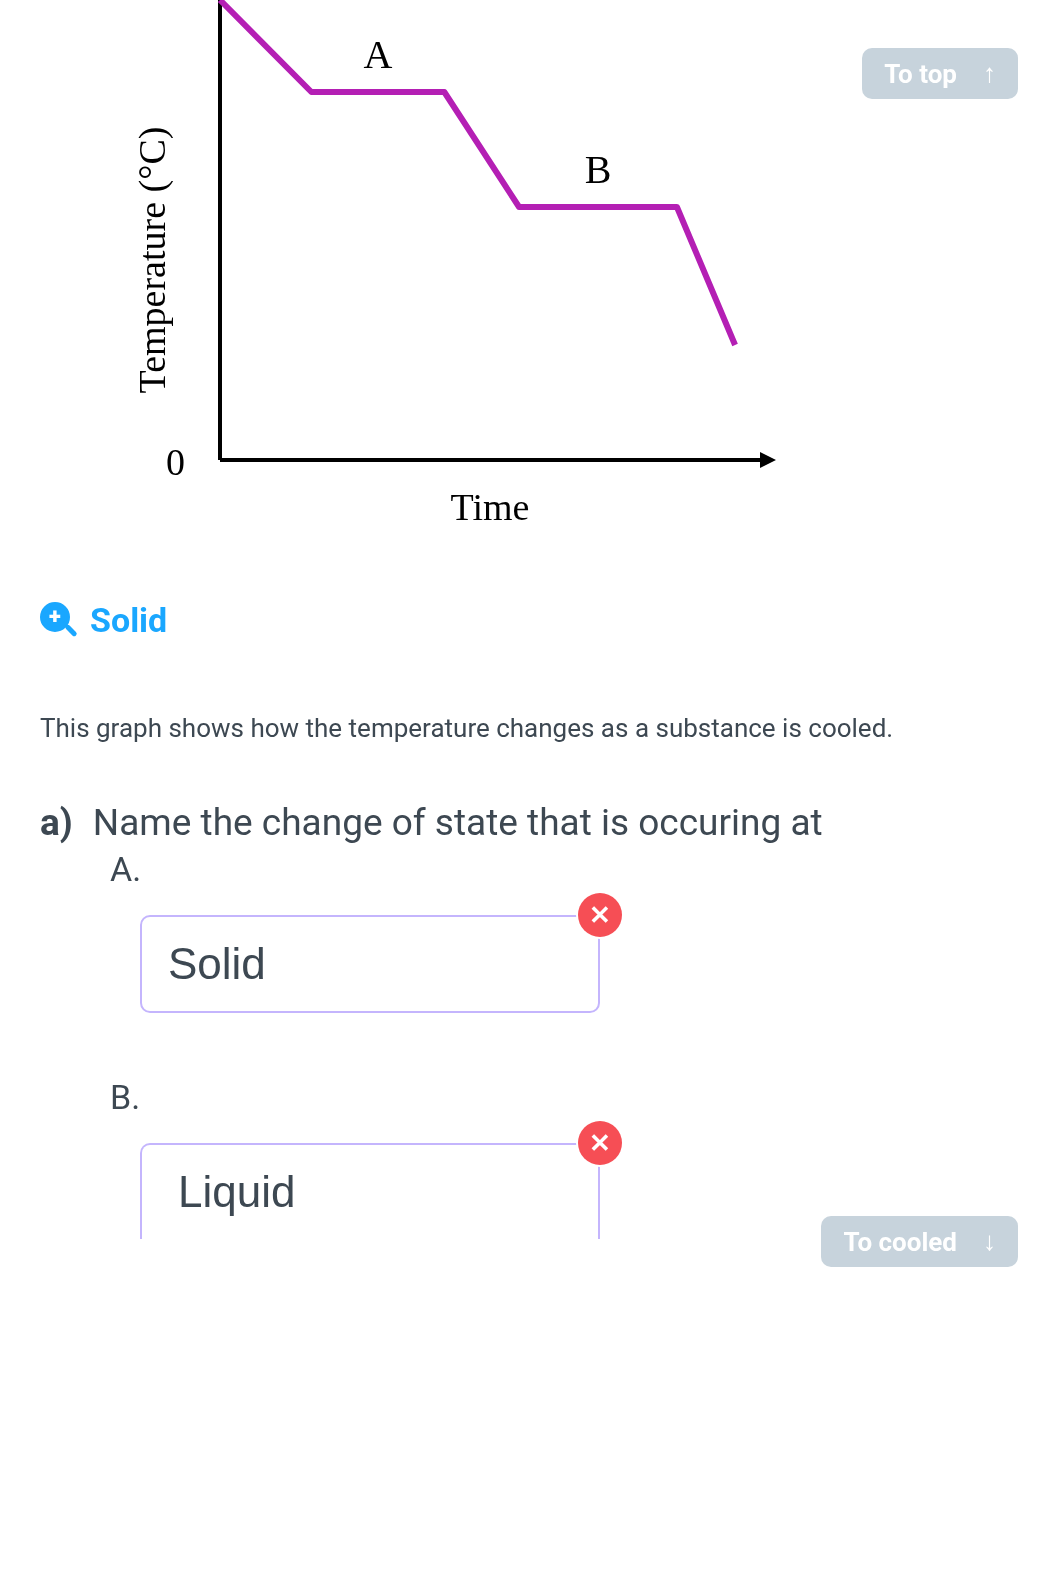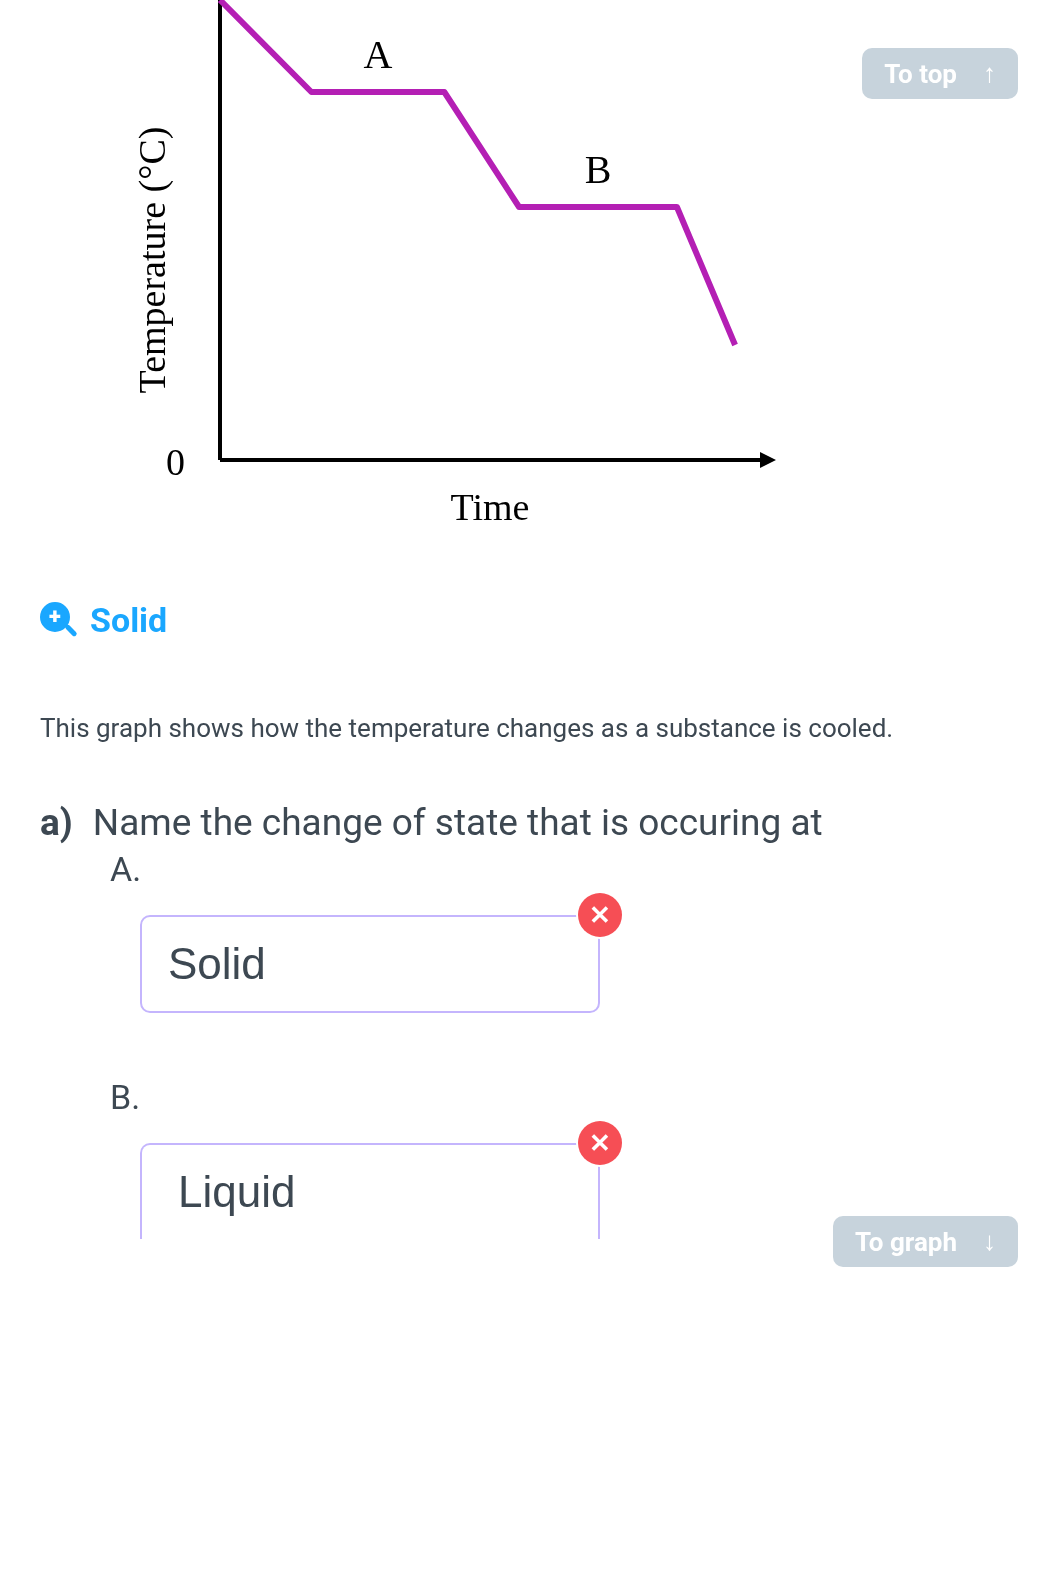--- a/index.html
+++ b/index.html
@@ -175,17 +175,17 @@
 
   <div class="subpart">B.</div>
   <div class="answer-wrap" style="margin-bottom:20px">
     <input class="answer-box" style="border-bottom: none; border-bottom-left-radius: 0px; border-bottom-right-radius: 0px; padding-left: 36px;" value="Liquid">
     <div class="badge">
       <span>✕</span>
     </div>
   </div>
 
   <div class="nav-pill nav-bottom">
-    <span>To graph</span>
+    <span>To cooled</span>
     <span class="arrow">↓</span>
   </div>
 
 </div>
 
 </body></html>

